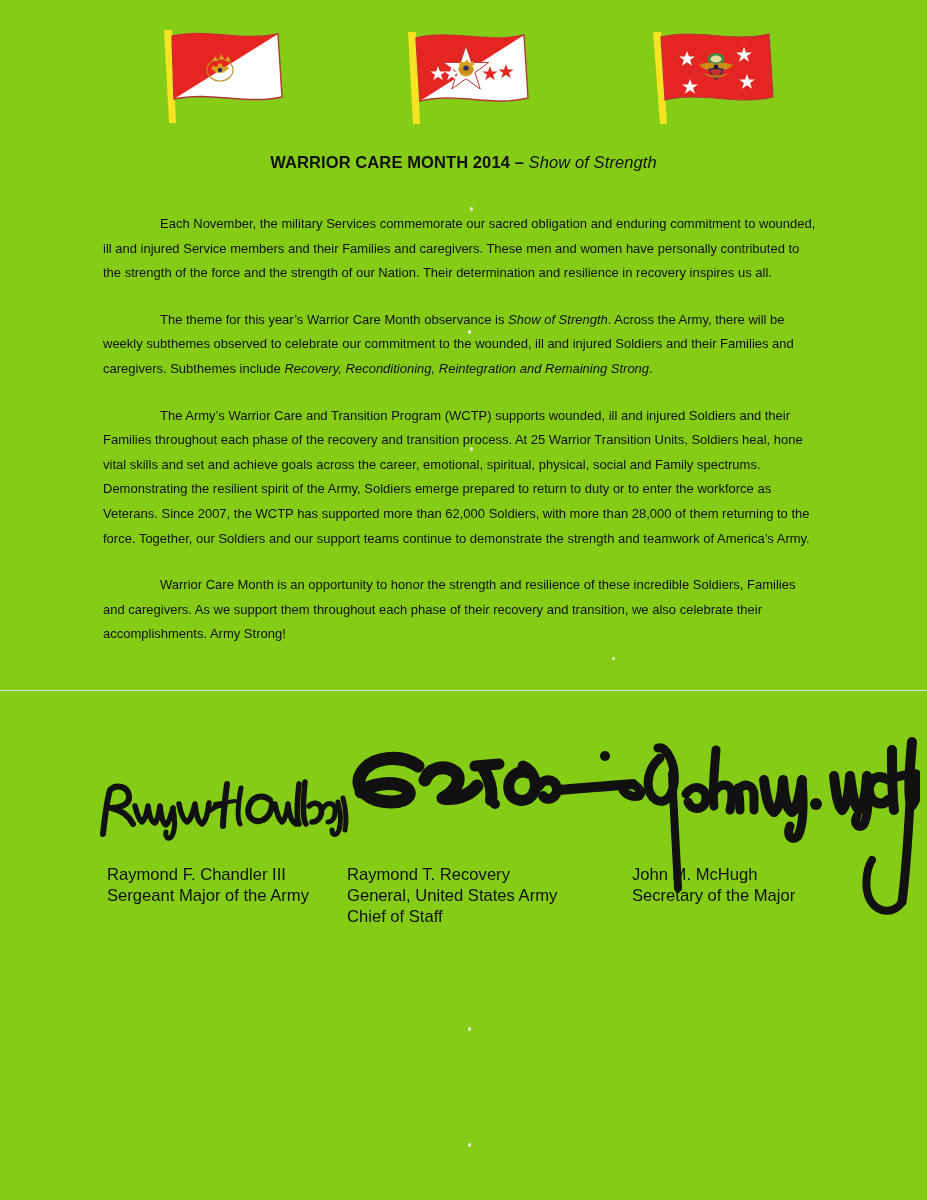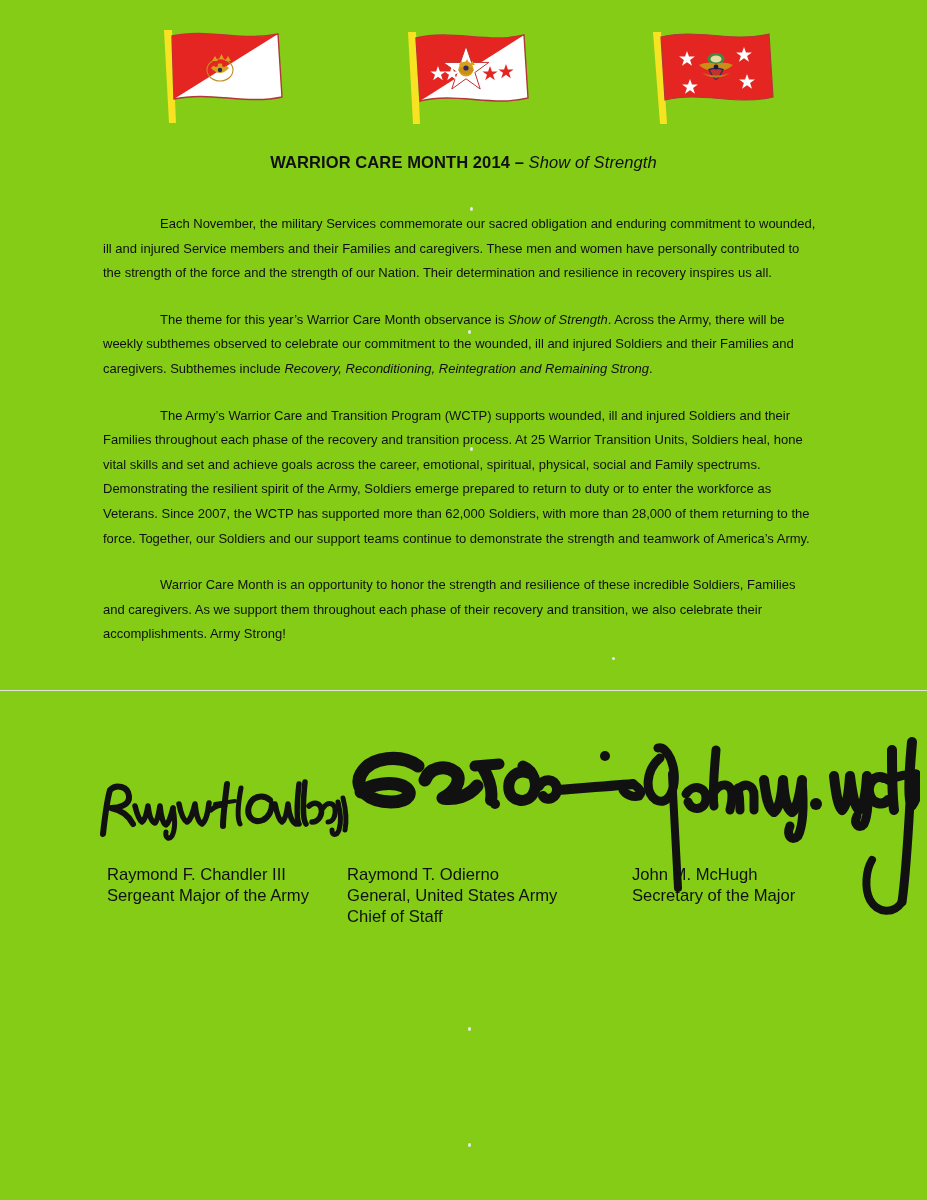--- a/index.html
+++ b/index.html
@@ -230,21 +230,21 @@
           <path d="M140 24 C146 34, 150 44, 148 56" stroke-width="12"></path>
           <path d="M132 22 L156 20" stroke-width="11"></path>
           <circle cx="152" cy="60" r="5" fill="#111111" stroke="none"></circle>
           <path d="M188 30 C176 24, 164 32, 166 46 C168 58, 184 60, 190 50 C196 40, 190 26, 180 22" stroke-width="11"></path>
           <path d="M196 42 C200 34, 212 34, 214 44 C215 54, 204 58, 200 52" stroke-width="10"></path>
           <path d="M214 46 C240 44, 268 42, 290 40" stroke-width="10"></path>
           <path d="M290 40 C296 44, 300 48, 296 52 C290 54, 282 50, 280 46" stroke-width="9"></path>
           <circle cx="262" cy="12" r="5" fill="#111111" stroke="none"></circle>
         </g>
       </svg>
-      <div class="sig-names">Raymond T. Odierno
+      <div class="sig-names">Raymond T. Recovery
 General, United States Army
 Chief of Staff</div>
     </div>
 
     <div class="sig-col" style="left:525px;">
       <svg class="sig-art" style="left:-8px; top:-42px;" width="300" height="220" viewBox="0 0 300 220">
         <g fill="none" stroke="#111111" stroke-linecap="round" stroke-linejoin="round">
 
           <path d="M40 40 C26 52, 24 74, 36 82 C48 88, 56 72, 54 54 C52 38, 44 28, 38 30" stroke-width="9"></path>
           <path d="M52 56 C54 96, 56 136, 58 170" stroke-width="8"></path>

